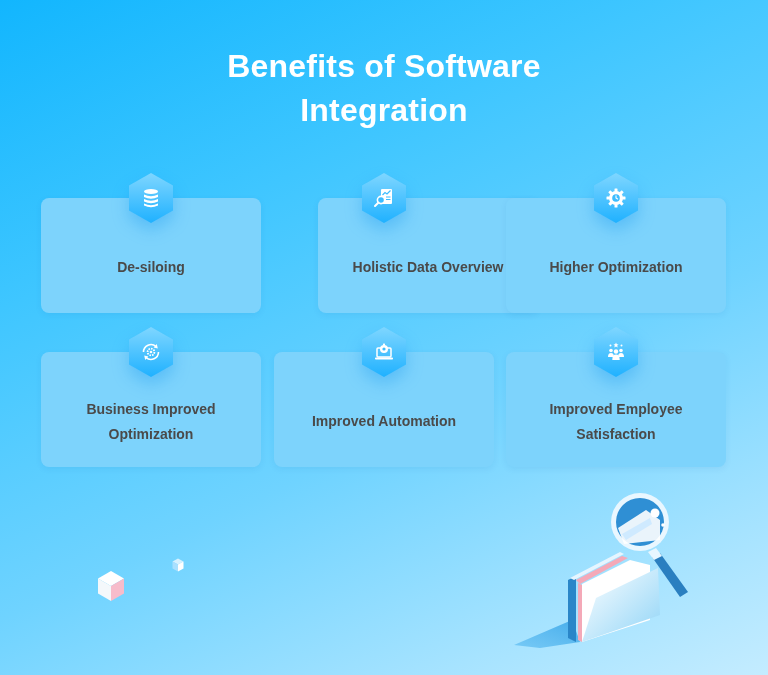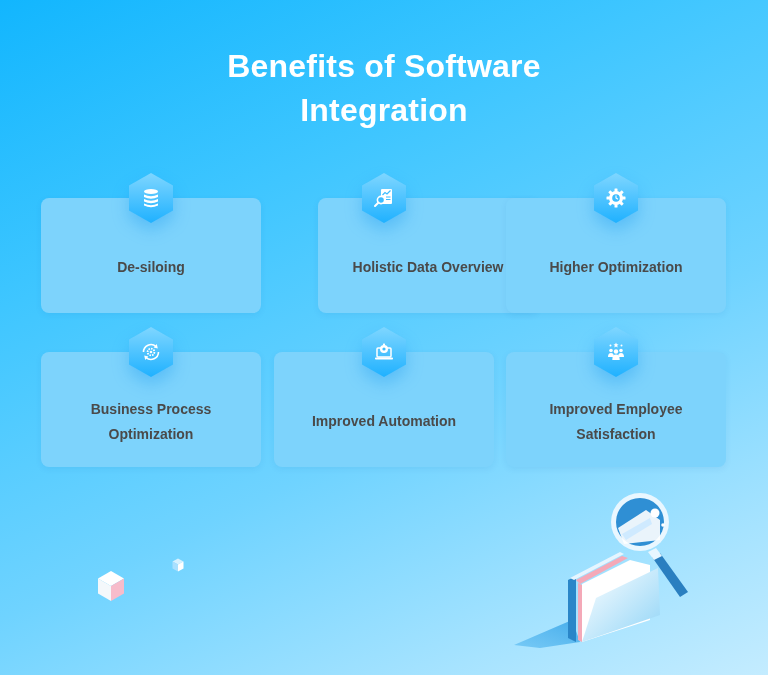--- a/index.html
+++ b/index.html
@@ -56,21 +56,21 @@
   <div class="card-label">De-siloing</div>
 </div>
 <div class="card" style="left:274px; top:198px;margin-left:44px;">
   <div class="card-label">Holistic Data Overview</div>
 </div>
 <div class="card" style="left:506px; top:198px;">
   <div class="card-label">Higher Optimization</div>
 </div>
 
 <div class="card" style="left:41px; top:352px;">
-  <div class="card-label">Business Process Optimization</div>
+  <div class="card-label">Business Improved Optimization</div>
 </div>
 <div class="card" style="left:274px; top:352px;">
   <div class="card-label">Improved Automation</div>
 </div>
 <div class="card" style="left:506px; top:352px;text-align:center;">
   <div class="card-label">Improved Employee Satisfaction</div>
 </div>
 
 <div class="hex" style="left:128px; top:172px;">
   <svg class="shape" width="46" height="52" viewBox="0 0 46 52">

